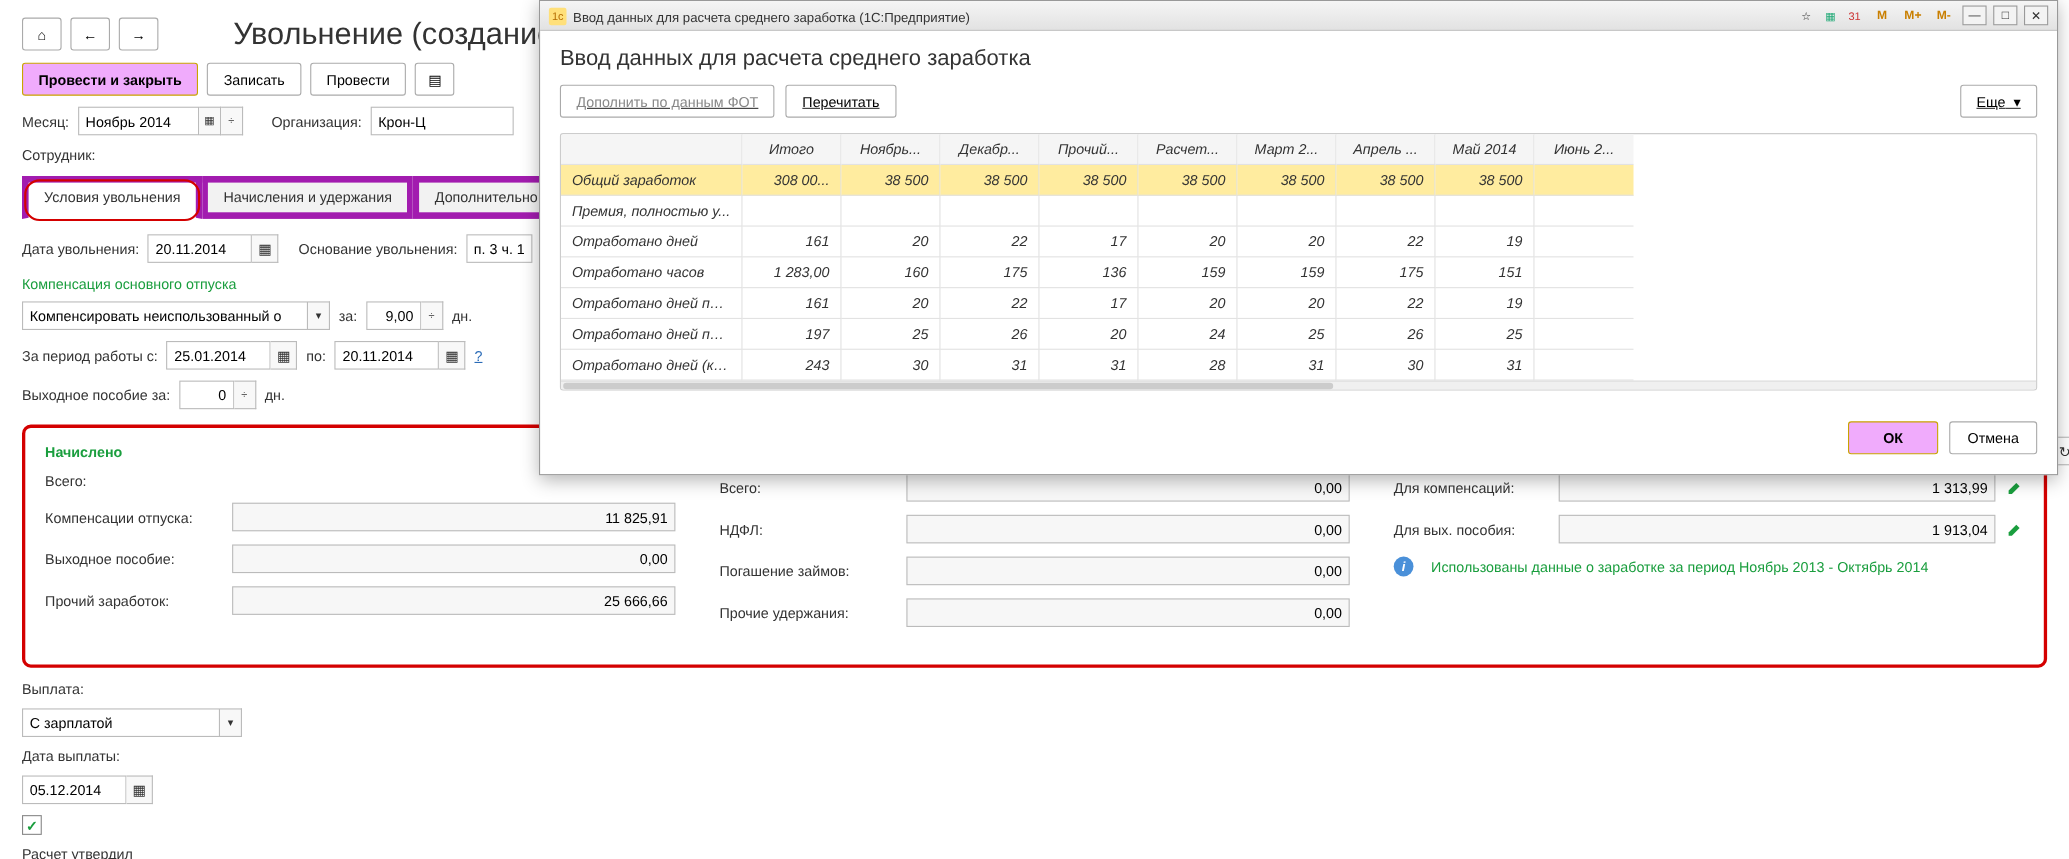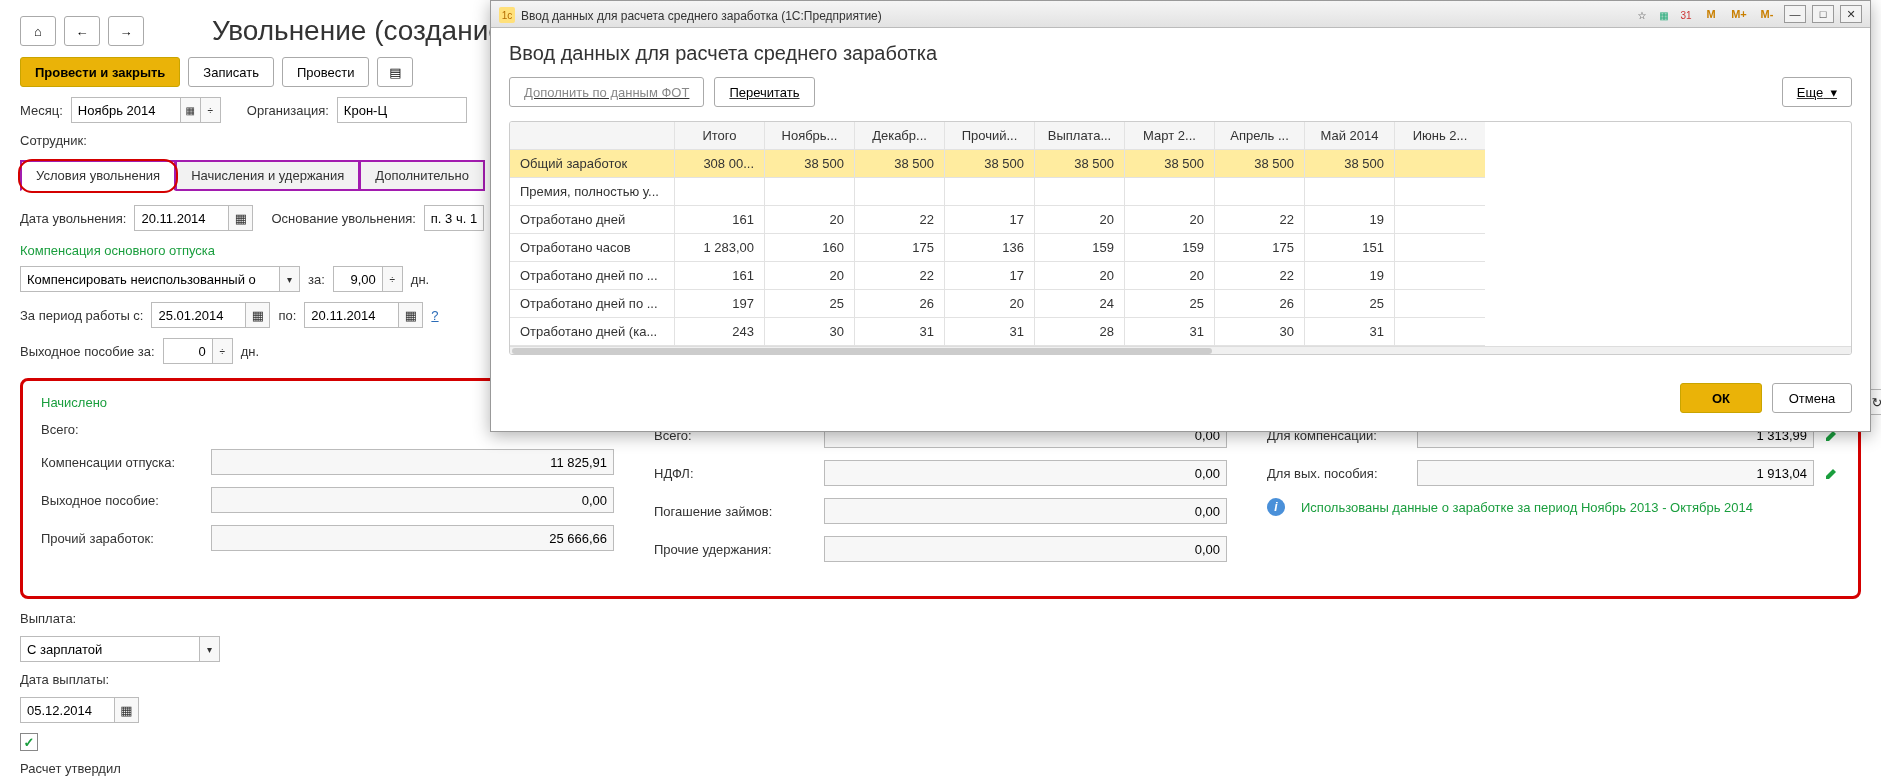--- a/index.html
+++ b/index.html
@@ -3,43 +3,43 @@
 <meta charset="utf-8">
 <style>
 * { box-sizing: border-box; margin: 0; padding: 0; }
 body { font-family: Arial, sans-serif; font-size: 13px; background: #fff; color: #333; width: 1881px; height: 781px; position: relative; overflow: hidden; }
 
 
 .main-form { position: absolute; top: 0; left: 0; right: 0; padding: 15px 20px; }
 .toolbar-top { display: flex; align-items: center; gap: 8px; margin-bottom: 10px; }
 .btn { display: inline-flex; align-items: center; justify-content: center; height: 30px; padding: 0 14px; border: 1px solid #aaa; background: #fff; border-radius: 3px; cursor: pointer; font-size: 13px; }
 .btn-icon { width: 36px; padding: 0; }
-.btn-yellow { background: #eab308; border-color: #c9a400; font-weight: bold; }
+.btn-yellow { background: #f0abfc; border-color: #c9a400; font-weight: bold; }
 .page-title { font-size: 28px; font-weight: normal; margin-left: 60px; }
 
 .row { display: flex; align-items: center; gap: 8px; margin-bottom: 10px; }
 .label { font-size: 13px; }
 .input { height: 26px; border: 1px solid #bbb; padding: 0 6px; background: #fff; font-size: 13px; }
 .input-ro { background: #f7f7f7; text-align: right; }
 .select-wrap { position: relative; display: inline-flex; }
 .select-btn { width: 20px; border: 1px solid #bbb; border-left: none; background: #f8f8f8; display: inline-flex; align-items: center; justify-content: center; cursor: pointer; font-size: 10px; }
 .cal-btn { width: 24px; border: 1px solid #bbb; border-left: none; background: #f8f8f8; display: inline-flex; align-items: center; justify-content: center; cursor: pointer; }
 
 .tabs { display: flex; margin-top: 12px; }
-.tab { padding: 6px 14px; border: 2px solid #a21caf; background: #f2f2f2; cursor: pointer; margin-right: -1px; }
+.tab { padding: 6px 14px; border: 6px solid #a21caf; background: #f2f2f2; cursor: pointer; margin-right: -1px; }
 .tab.active { background: #fff; border-bottom: 1px solid #fff; }
 .tab-highlight { position: relative; }
 .tab-highlight::after { content: ""; position: absolute; left: -4px; top: -3px; right: -4px; bottom: -3px; border: 2px solid #d40000; border-radius: 14px; pointer-events: none; }
 
 .section-green { color: #1a9e3e; font-size: 13px; margin: 12px 0 8px; }
 .link-q { color: #2a6bb7; text-decoration: underline; cursor: pointer; }
 
 .red-box { border: 3px solid #d40000; border-radius: 8px; padding: 14px 18px 22px; margin-top: 14px; display: flex; gap: 40px; position: relative; }
 .col { flex: 1; }
-.col h4 { color: #1a9e3e; font-weight: normal; font-size: 13px; margin-bottom: 12px; }
+.col h4 { color: #1a9e3e; font-weight: bold; font-size: 13px; margin-bottom: 12px; }
 .frow { display: flex; align-items: center; margin-bottom: 12px; gap: 10px; }
 .frow .label { flex: 0 0 160px; }
 .frow .input { flex: 1; }
 .info-icon { display: inline-flex; width: 18px; height: 18px; background: #4a90d9; color: #fff; border-radius: 50%; align-items: center; justify-content: center; font-style: italic; font-weight: bold; font-size: 12px; margin-right: 6px; }
 .info-text { color: #1a9e3e; font-size: 13px; }
 .edit-icon { width: 16px; height: 16px; display: inline-block; }
 .edit-icon svg { fill: #1a9e3e; }
 .refresh-side { position: absolute; right: -32px; top: 8px; width: 26px; height: 26px; border: 1px solid #bbb; display: flex; align-items: center; justify-content: center; cursor: pointer; background: #fff; }
 
 .bottom-row { display: flex; align-items: flex-start; gap: 10px; margin-top: 12px; flex-direction: column; }
@@ -50,21 +50,21 @@
 .dlg-title { background: linear-gradient(#f5f5f5, #e2e2e2); border-bottom: 1px solid #bbb; padding: 4px 8px; display: flex; align-items: flex-end; gap: 6px; font-size: 12px; }
 .dlg-title .spacer { flex: 1; }
 .dlg-win-btn { width: 22px; height: 18px; border: 1px solid #999; background: #f3f3f3; display: inline-flex; align-items: center; justify-content: center; cursor: pointer; font-size: 11px; }
 .tiny-icon { width: 16px; height: 16px; display: inline-flex; align-items: center; justify-content: center; font-size: 10px; }
 .dlg-body { padding: 14px 18px; }
 .dlg-h { font-size: 20px; margin-bottom: 12px; }
 .dlg-toolbar { display: flex; gap: 10px; margin-bottom: 14px; text-decoration: underline; }
 .dlg-toolbar .spacer { flex: 1; }
 
 .grid { border: 1px solid #ccc; border-radius: 3px; overflow: hidden; }
-.ghead, .grow { display: flex; }
+.ghead, .grow { display: flex; font-style: italic; }
 .gcell { border-right: 1px solid #e2e2e2; border-bottom: 1px solid #e2e2e2; padding: 6px 10px; font-size: 13px; overflow: hidden; text-overflow: ellipsis; white-space: nowrap; }
 .gcell:last-child { border-right: none; }
 .ghead .gcell { background: #f5f5f5; font-weight: normal; text-align: center; }
 .gc-name { flex: 0 0 165px; text-align: left; }
 .gc-val { flex: 0 0 90px; text-align: right; }
 .grow.hl .gcell { background: #ffec9f; }
 .grid-scroll { height: 8px; background: #f0f0f0; border-top: 1px solid #ddd; position: relative; }
 .grid-scroll-thumb { position: absolute; left: 2px; top: 1px; height: 6px; width: 700px; background: #ccc; border-radius: 3px; }
 
 .dlg-footer { display: flex; justify-content: flex-end; gap: 10px; padding: 14px 18px 18px; }
@@ -264,21 +264,21 @@
       <button class="btn"><span>Еще</span>&nbsp;&nbsp;▾</button>
     </div>
 
     <div class="grid">
       <div class="ghead" id="grid-head">
           <div class="gcell gc-name" style="flex: 0 0 165px;"></div>
           <div class="gcell gc-val">Итого</div>
           <div class="gcell gc-val">Ноябрь...</div>
           <div class="gcell gc-val">Декабр...</div>
           <div class="gcell gc-val">Прочий...</div>
-          <div class="gcell gc-val">Выплата...</div>
+          <div class="gcell gc-val">Расчет...</div>
           <div class="gcell gc-val">Март 2...</div>
           <div class="gcell gc-val">Апрель ...</div>
           <div class="gcell gc-val">Май 2014</div>
           <div class="gcell gc-val">Июнь 2...</div>
         </div>
       <div id="grid-body">
           <div class="grow hl">
             <div class="gcell gc-name">Общий заработок</div>
             <div class="gcell gc-val">308 00...</div>
             <div class="gcell gc-val">38 500</div>

